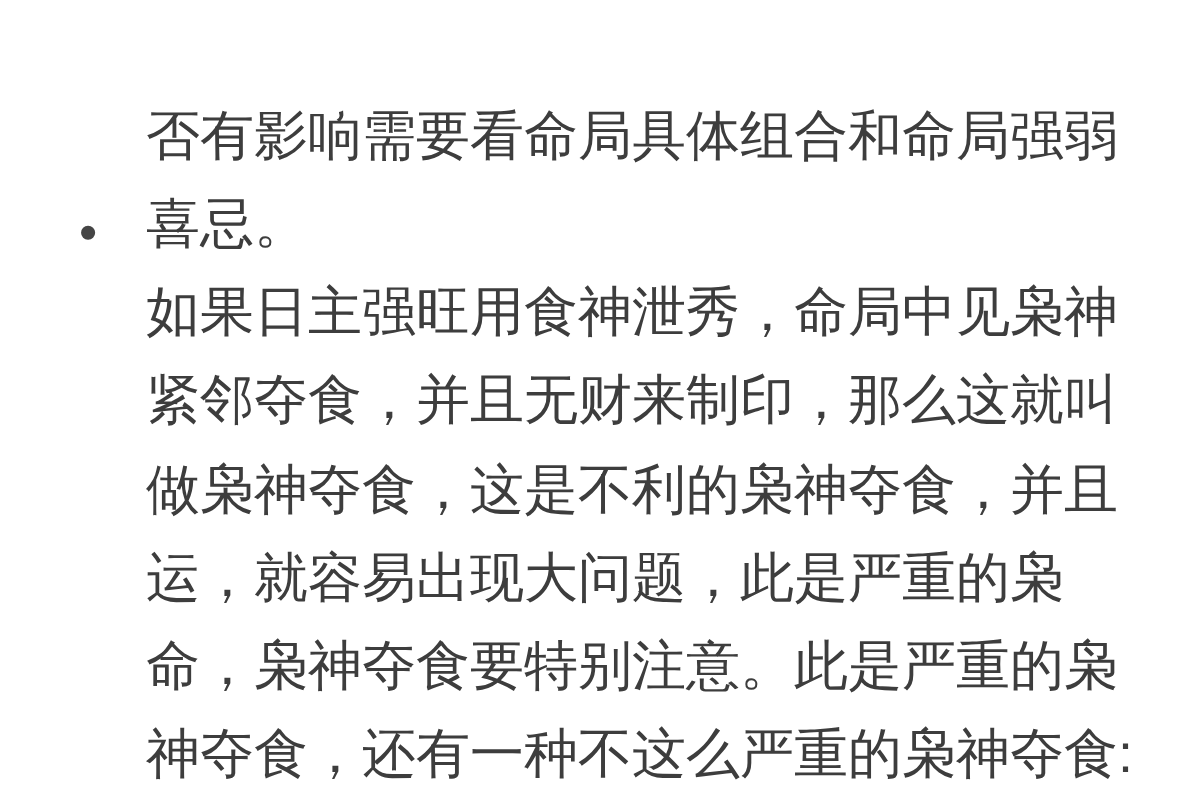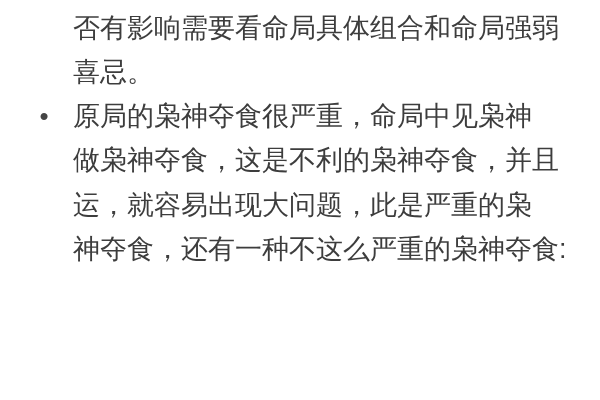--- a/index.html
+++ b/index.html
@@ -18,20 +18,21 @@
   .page {
     position: relative;
     width: 600px;
     height: 400px;
     background: #ffffff;
   }
   .text-block {
     position: absolute;
     left: 73px;
     width: 500px;
+    margin-top: 40px;
   }
   .continuation-paragraph {
     top: 6px;
   }
   .bullet-paragraph-lines {
     top: 94px;
   }
   .text-line {
     font-size: 27px;
     line-height: 44.3px;
@@ -60,19 +61,21 @@
 <div class="page">
 
   <div class="text-block continuation-paragraph">
     <div class="text-line">否有影响需要看命局具体组合和命局强弱</div>
     <div class="text-line">喜忌。</div>
   </div>
 
   <span class="bullet-marker">•</span>
 
   <div class="text-block bullet-paragraph-lines">
-    <div class="text-line">原局的枭神夺食很严重，命局中见枭神</div>
+    <div class="text-line">如果日主强旺用食神泄秀，命局中见枭神</div>
+    <div class="text-line">紧邻夺食，并且无财来制印，那么这就叫</div>
     <div class="text-line">做枭神夺食，这是不利的枭神夺食，并且</div>
     <div class="text-line">运，就容易出现大问题，此是严重的枭</div>
+    <div class="text-line">命，枭神夺食要特别注意。此是严重的枭</div>
     <div class="text-line">神夺食，还有一种不这么严重的枭神夺食:</div>
   </div>
 
 </div>
 
 </body></html>

